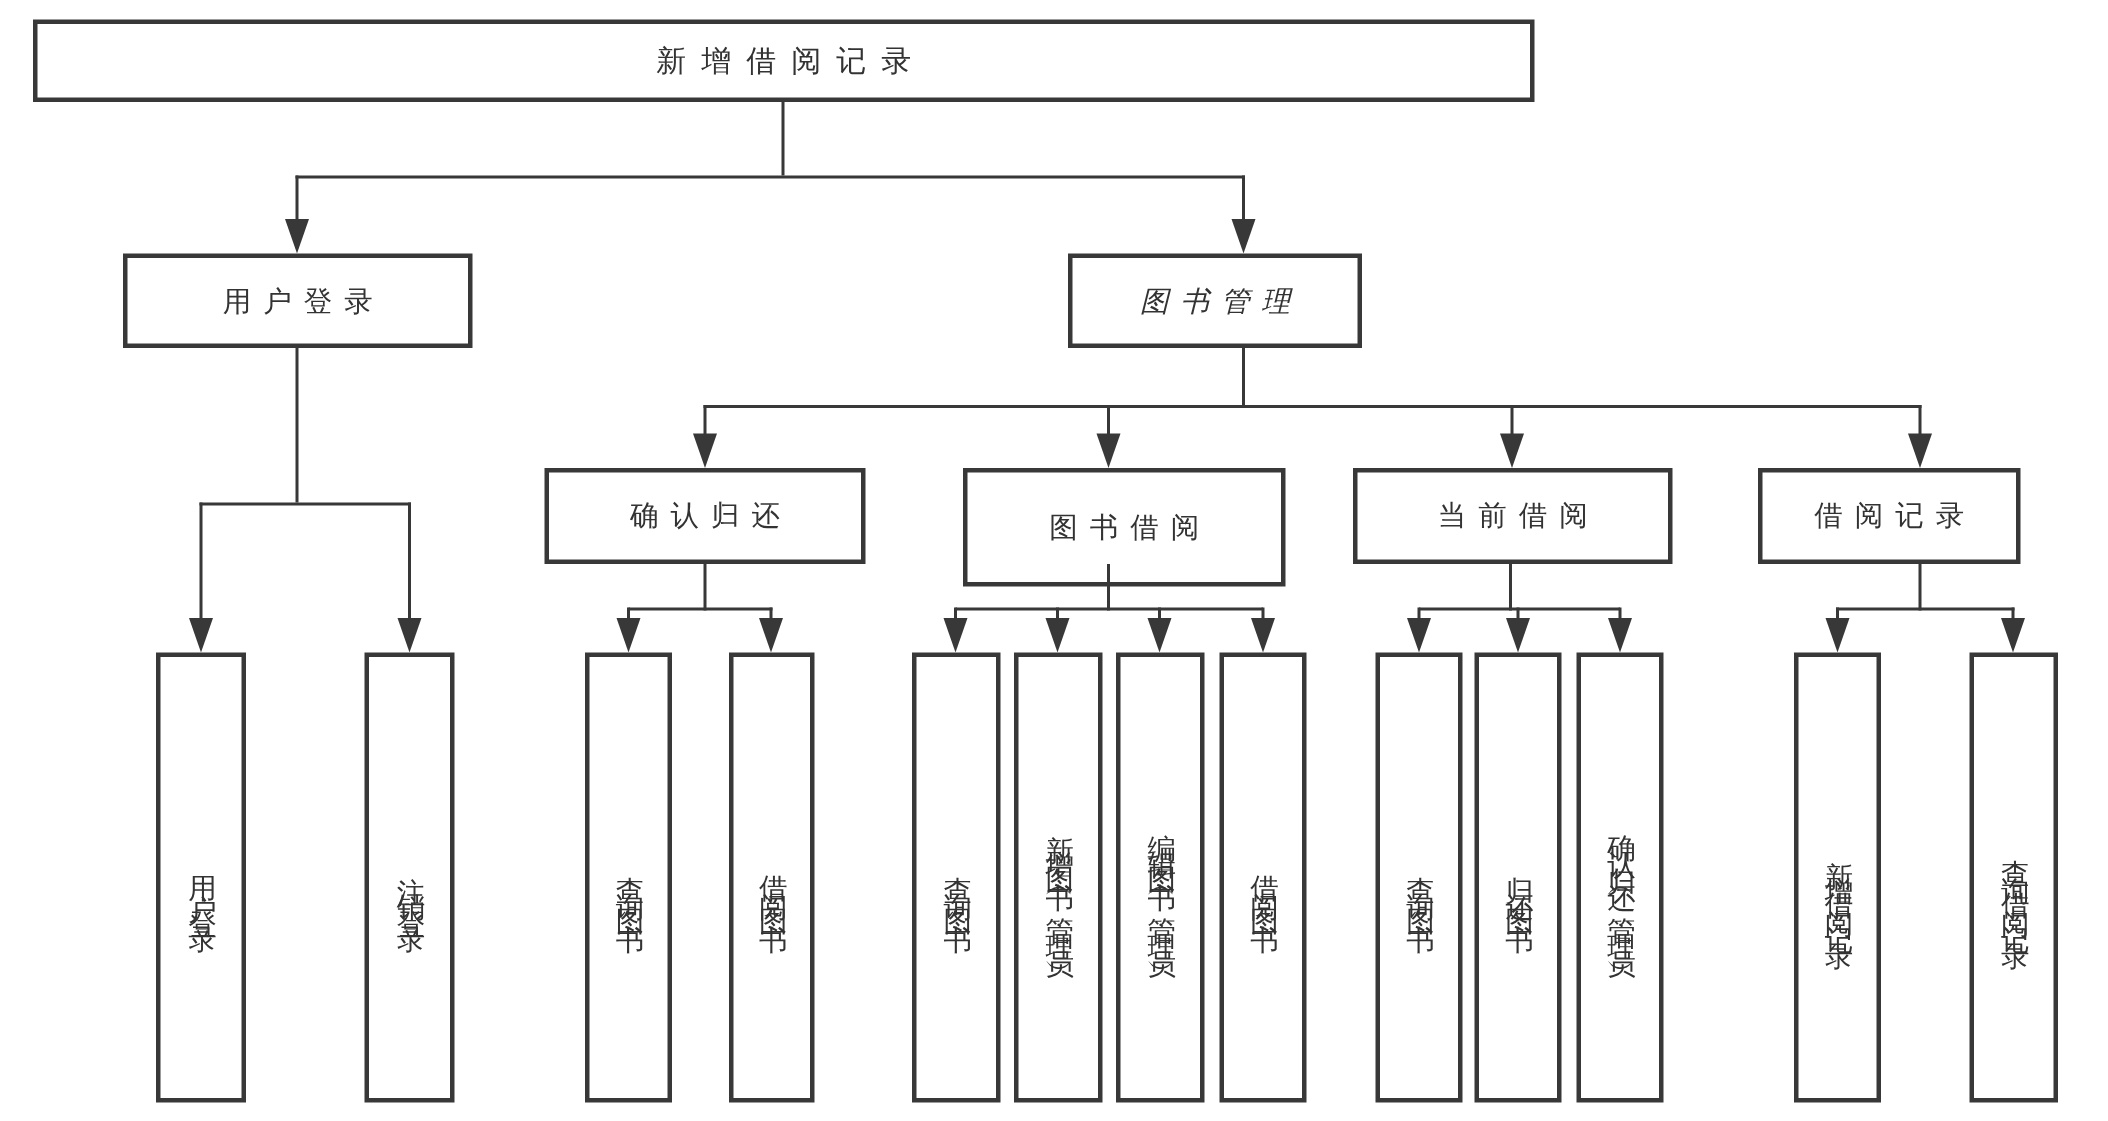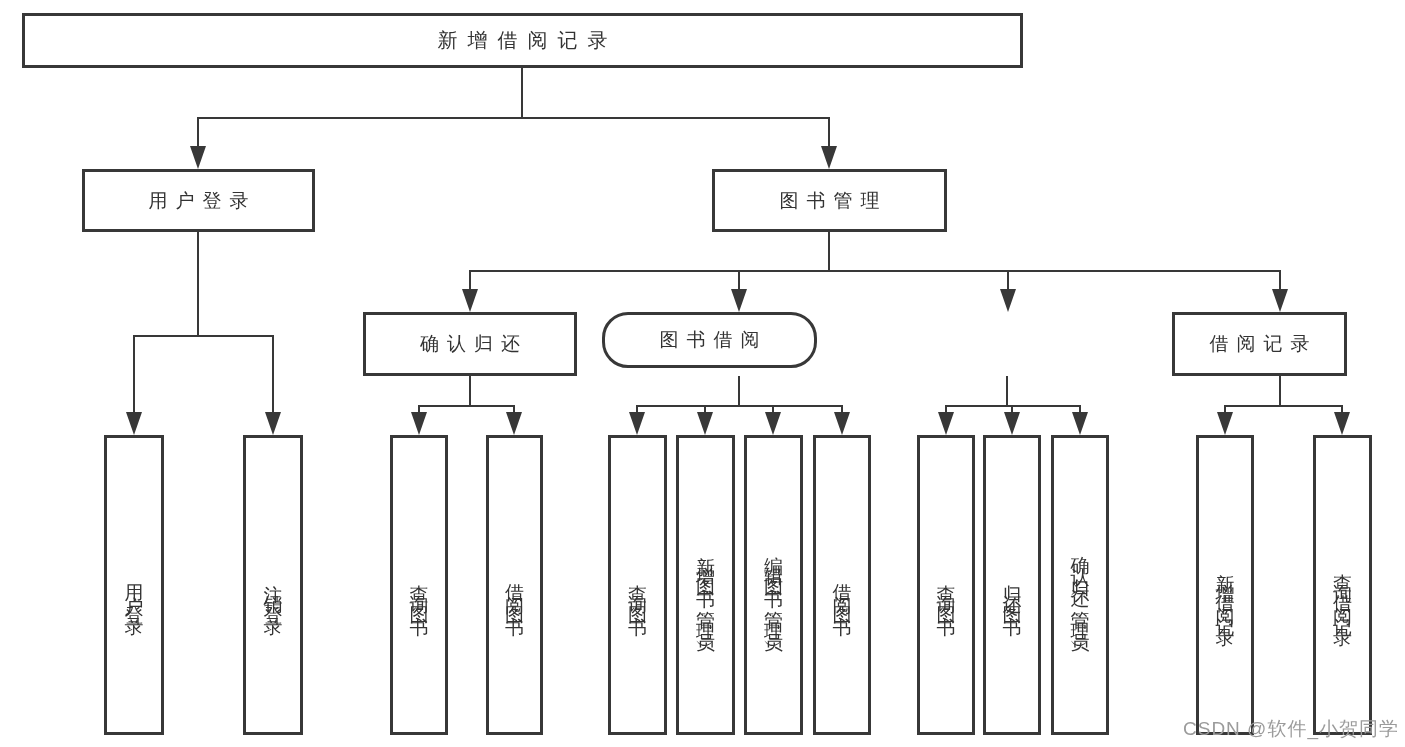--- a/index.html
+++ b/index.html
@@ -74,21 +74,21 @@
   <div class="vline" style="left:521px; top:68px; height:49px;"></div>
   <div class="hline" style="left:197px; top:117px; width:633px;"></div>
   <div class="vline" style="left:197px; top:117px; height:31px;"></div>
   <div class="arrow" style="left:190px; top:146px;"></div>
   <div class="vline" style="left:828px; top:117px; height:31px;"></div>
   <div class="arrow" style="left:821px; top:146px;"></div>
 
   <div class="box" style="left:82px; top:169px; width:233px; height:63px;">
     <span class="h-label">用户登录</span>
   </div>
-  <div class="box" style="left:712px; top:169px; width:235px; height:63px;">
+  <div class="box" style="left:712px; top:169px; width:196px; height:63px;font-style:italic;">
     <span class="h-label">图书管理</span>
   </div>
 
   <div class="vline" style="left:197px; top:232px; height:103px;"></div>
   <div class="hline" style="left:133px; top:335px; width:141px;"></div>
   <div class="vline" style="left:133px; top:335px; height:79px;"></div>
   <div class="arrow" style="left:126px; top:412px;"></div>
   <div class="vline" style="left:272px; top:335px; height:79px;"></div>
   <div class="arrow" style="left:265px; top:412px;"></div>
 
@@ -99,22 +99,25 @@
   <div class="vline" style="left:738px; top:270px; height:21px;"></div>
   <div class="arrow" style="left:731px; top:289px;"></div>
   <div class="vline" style="left:1007px; top:270px; height:21px;"></div>
   <div class="arrow" style="left:1000px; top:289px;"></div>
   <div class="vline" style="left:1279px; top:270px; height:21px;"></div>
   <div class="arrow" style="left:1272px; top:289px;"></div>
 
   <div class="box" style="left:363px; top:312px; width:214px; height:64px;">
     <span class="h-label">确认归还</span>
   </div>
-  <div class="box" style="left:602px; top:312px; width:215px; height:56px;border-radius:26px;">
+  <div class="box" style="left:642px; top:312px; width:215px; height:79px;">
     <span class="h-label">图书借阅</span>
+  </div>
+  <div class="box" style="left:902px; top:312px; width:213px; height:64px;">
+    <span class="h-label">当前借阅</span>
   </div>
   <div class="box" style="left:1172px; top:312px; width:175px; height:64px;">
     <span class="h-label">借阅记录</span>
   </div>
 
   <div class="vline" style="left:469px; top:376px; height:31px;"></div>
   <div class="hline" style="left:419px; top:405px; width:96px;"></div>
   <div class="vline" style="left:418px; top:405px; height:9px;"></div>
   <div class="arrow" style="left:411px; top:412px;"></div>
   <div class="vline" style="left:513px; top:405px; height:9px;"></div>
@@ -184,15 +187,14 @@
     <span class="v-label">确认归还（管理员）</span>
   </div>
 
   <div class="box" style="left:1196px; top:435px; width:58px; height:300px;">
     <span class="v-label">新增借阅记录</span>
   </div>
   <div class="box" style="left:1313px; top:435px; width:59px; height:300px;">
     <span class="v-label">查询借阅记录</span>
   </div>
 
-  <div class="watermark">CSDN @软件_小贺同学</div>
 
 </div>
 
 </body></html>

